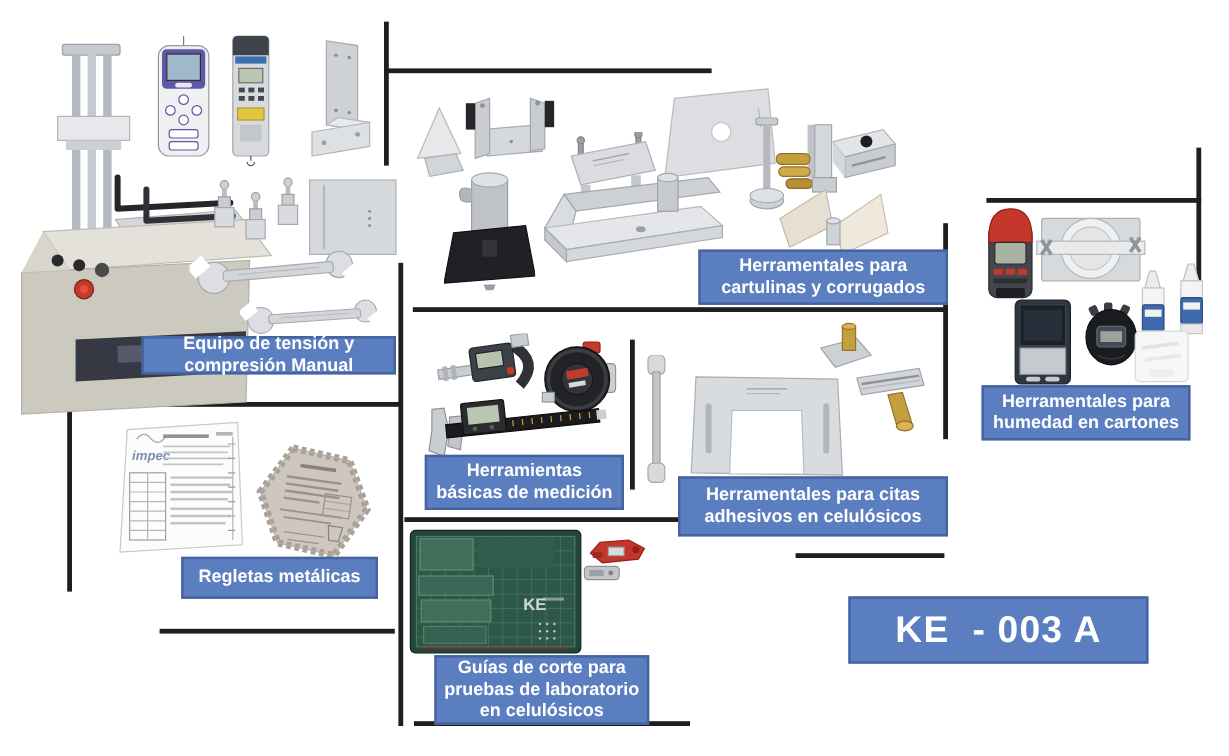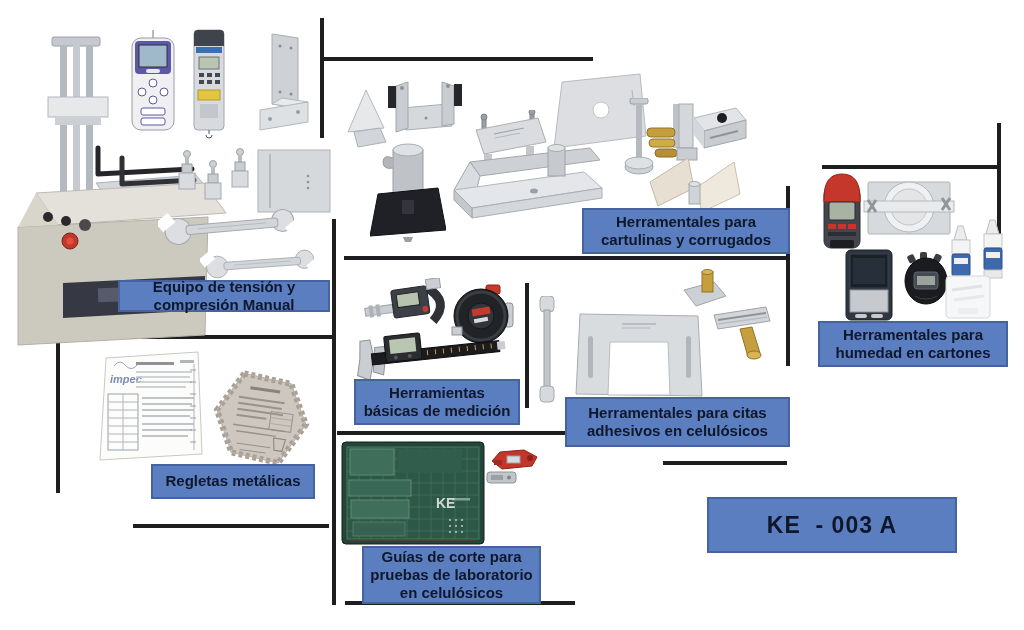--- a/index.html
+++ b/index.html
@@ -1,23 +1,23 @@
 <!DOCTYPE html>
 <html><head>
 <meta charset="utf-8">
 <style>
   html,body{margin:0;padding:0;background:#fff;}
   #stage{position:relative;width:1024px;height:630px;background:#ffffff;overflow:hidden;
          font-family:"Liberation Sans",sans-serif;}
   .line{position:absolute;background:#1e1e20;}
   .glabel{position:absolute;display:flex;align-items:center;justify-content:center;
-          text-align:center;background:#5b7ec1;border:2px solid #44639f;color:#0f172a;
+          text-align:center;background:#5b7ec1;border:2px solid #44639f;color:#ffffff;
           font-weight:bold;font-size:15px;line-height:1.22;box-sizing:border-box;
           padding:2px 6px;z-index:5;}
-  .code{font-size:23px;letter-spacing:1px;white-space:pre;}
+  .code{font-size:31px;letter-spacing:1px;white-space:pre;}
   .item{position:absolute;z-index:2;}
   svg text{font-family:"Liberation Sans",sans-serif;}
 </style>
 </head>
 <body>
 
 <div id="stage">
 
   <div class="line" style="left:320px;top:18px;width:4px;height:120px"></div>
   <div class="line" style="left:320px;top:57px;width:273px;height:4px"></div>
@@ -29,21 +29,21 @@
   <div class="line" style="left:337px;top:431px;width:231px;height:4px"></div>
   <div class="line" style="left:332px;top:219px;width:4px;height:386px"></div>
   <div class="line" style="left:345px;top:601px;width:230px;height:4px"></div>
   <div class="line" style="left:56px;top:335px;width:277px;height:4px"></div>
   <div class="line" style="left:56px;top:335px;width:4px;height:158px"></div>
   <div class="line" style="left:133px;top:524px;width:196px;height:4px"></div>
   <div class="line" style="left:663px;top:461px;width:124px;height:4px"></div>
 
   <div class="glabel" style="left:118px;top:280px;width:212px;height:32px">Equipo de tensión y compresión Manual</div>
   <div class="glabel" style="left:582px;top:208px;width:208px;height:46px">Herramentales para cartulinas y corrugados</div>
-  <div class="glabel" style="left:818px;top:321px;width:190px;height:46px">Herramentales para humedad en cartones</div>
+  <div class="glabel" style="left:818px;top:321px;width:174px;height:46px">Herramentales para humedad en cartones</div>
   <div class="glabel" style="left:565px;top:397px;width:225px;height:50px">Herramentales para citas adhesivos en celulósicos</div>
   <div class="glabel" style="left:354px;top:379px;width:166px;height:46px">Herramientas básicas de medición</div>
   <div class="glabel" style="left:151px;top:464px;width:164px;height:35px">Regletas metálicas</div>
   <div class="glabel" style="left:362px;top:546px;width:179px;height:58px">Guías de corte para pruebas de laboratorio en celulósicos</div>
   <div class="glabel code" style="left:707px;top:497px;width:250px;height:56px">KE  - 003 A</div>
 
   <svg class="item" style="left:8px;top:35px" width="225" height="315" viewBox="0 0 225 315">
     <rect x="44" y="2" width="48" height="9" rx="2" fill="#c6cad0" stroke="#9aa0a8"></rect>
     <rect x="52" y="10" width="7" height="150" fill="#b4b9c0"></rect>
     <rect x="65" y="10" width="7" height="150" fill="#c5cad0"></rect>

